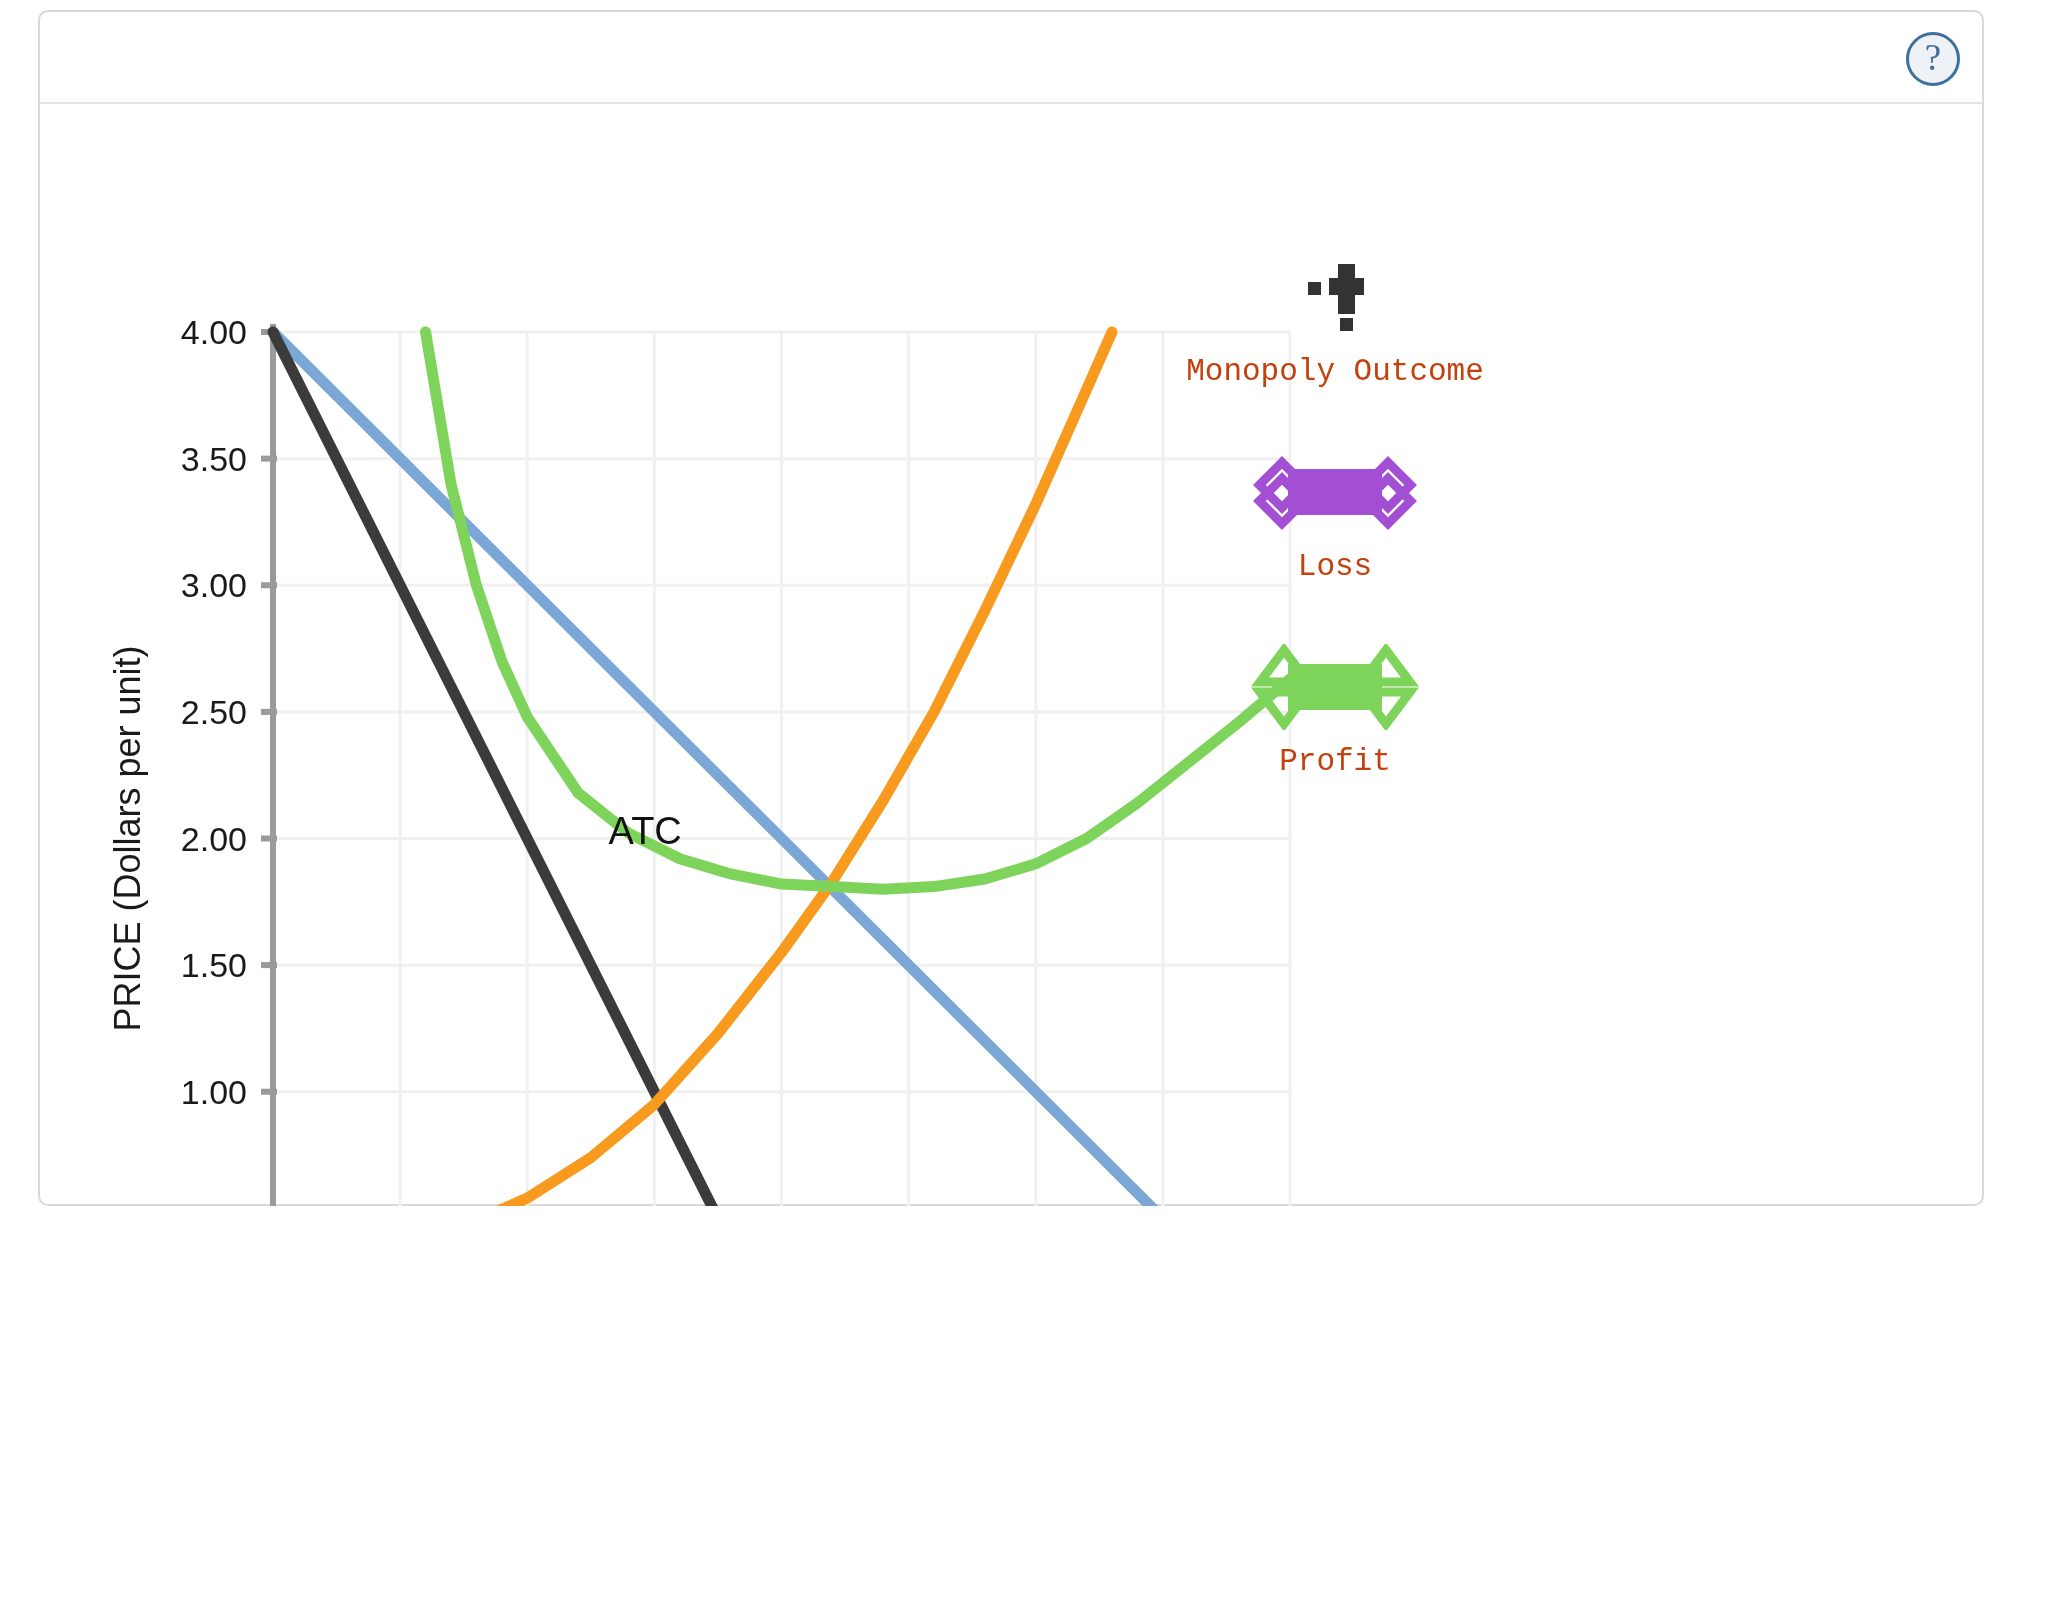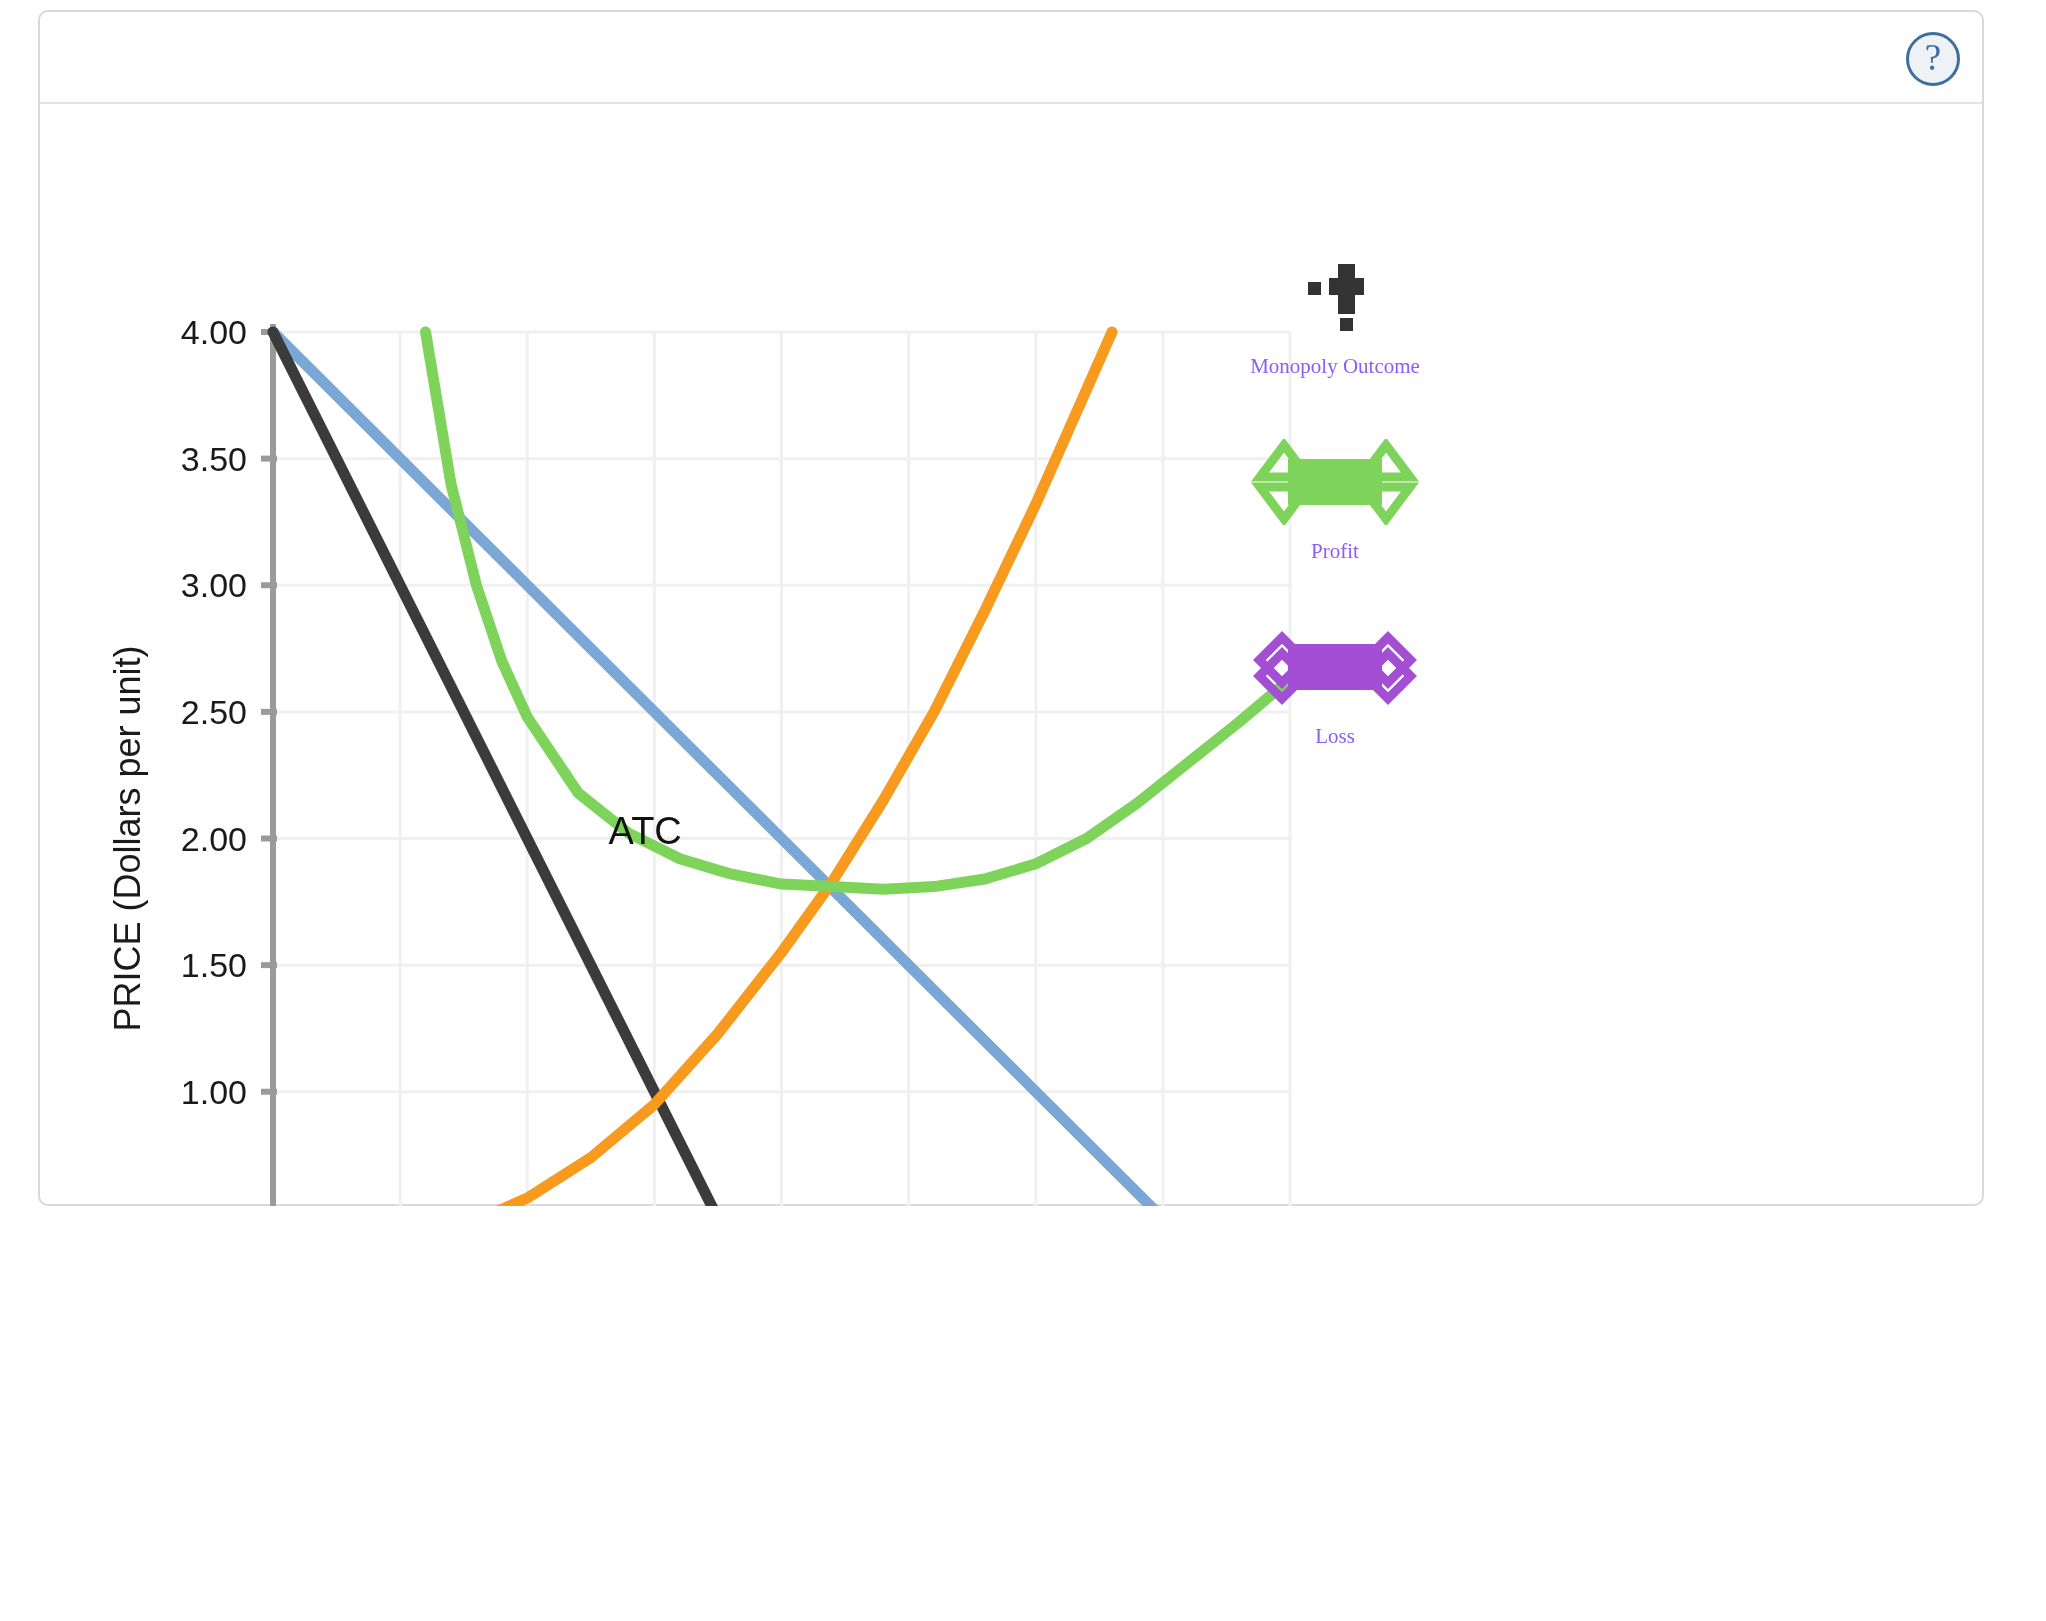--- a/index.html
+++ b/index.html
@@ -62,23 +62,23 @@
     width: 470px;
     text-align: center;
   }
   .legend-item { margin-bottom: 60px; }
   .legend-swatch {
     height: 86px;
     display: flex; align-items: center; justify-content: center;
   }
   .legend-label {
     margin-top: 14px;
-    font-size: 21px;
-    color: #8b5cf6;
-    font-family: Liberation Serif, serif;
+    font-size: 31px;
+    color: #c2410c;
+    font-family: Liberation Mono, monospace;
   }
 </style>
 </head>
 <body>
 
 <div id="root">
 
   <div class="card">
 
     <div class="card-header">
@@ -167,40 +167,40 @@
               <rect x="49" y="24" width="35" height="17" fill="#333"></rect>
               <rect x="60" y="64" width="13" height="13" fill="#333"></rect>
             </svg>
           </div>
           <div class="legend-label">Monopoly Outcome</div>
         </div>
 
         <div class="legend-item">
           <div class="legend-swatch">
             <svg width="170" height="86" viewBox="0 0 170 86">
+              <rect x="38" y="20" width="94" height="46" fill="#a34fd4"></rect>
+              <rect x="16" y="20" width="32" height="32" transform="rotate(45 32 36)" fill="none" stroke="#a34fd4" stroke-width="9"></rect>
+              <rect x="122" y="20" width="32" height="32" transform="rotate(45 138 36)" fill="none" stroke="#a34fd4" stroke-width="9"></rect>
+              <rect x="16" y="36" width="32" height="32" transform="rotate(45 32 52)" fill="none" stroke="#a34fd4" stroke-width="9"></rect>
+              <rect x="122" y="36" width="32" height="32" transform="rotate(45 138 52)" fill="none" stroke="#a34fd4" stroke-width="9"></rect>
+            </svg>
+          </div>
+          <div class="legend-label">Loss</div>
+        </div>
+
+        <div class="legend-item">
+          <div class="legend-swatch">
+            <svg width="170" height="86" viewBox="0 0 170 86">
               <rect x="38" y="20" width="94" height="46" fill="#7ed45a"></rect>
               <path d="M10 38 L34 6 L58 38 Z" fill="none" stroke="#7ed45a" stroke-width="9"></path>
               <path d="M112 38 L136 6 L160 38 Z" fill="none" stroke="#7ed45a" stroke-width="9"></path>
               <path d="M10 48 L34 80 L58 48 Z" fill="none" stroke="#7ed45a" stroke-width="9"></path>
               <path d="M112 48 L136 80 L160 48 Z" fill="none" stroke="#7ed45a" stroke-width="9"></path>
             </svg>
           </div>
           <div class="legend-label">Profit</div>
         </div>
 
-        <div class="legend-item">
-          <div class="legend-swatch">
-            <svg width="170" height="86" viewBox="0 0 170 86">
-              <rect x="38" y="20" width="94" height="46" fill="#a34fd4"></rect>
-              <rect x="16" y="20" width="32" height="32" transform="rotate(45 32 36)" fill="none" stroke="#a34fd4" stroke-width="9"></rect>
-              <rect x="122" y="20" width="32" height="32" transform="rotate(45 138 36)" fill="none" stroke="#a34fd4" stroke-width="9"></rect>
-              <rect x="16" y="36" width="32" height="32" transform="rotate(45 32 52)" fill="none" stroke="#a34fd4" stroke-width="9"></rect>
-              <rect x="122" y="36" width="32" height="32" transform="rotate(45 138 52)" fill="none" stroke="#a34fd4" stroke-width="9"></rect>
-            </svg>
-          </div>
-          <div class="legend-label">Loss</div>
-        </div>
-
       </div>
     </div>
 
   </div>
 </div>
 
 </body></html>

